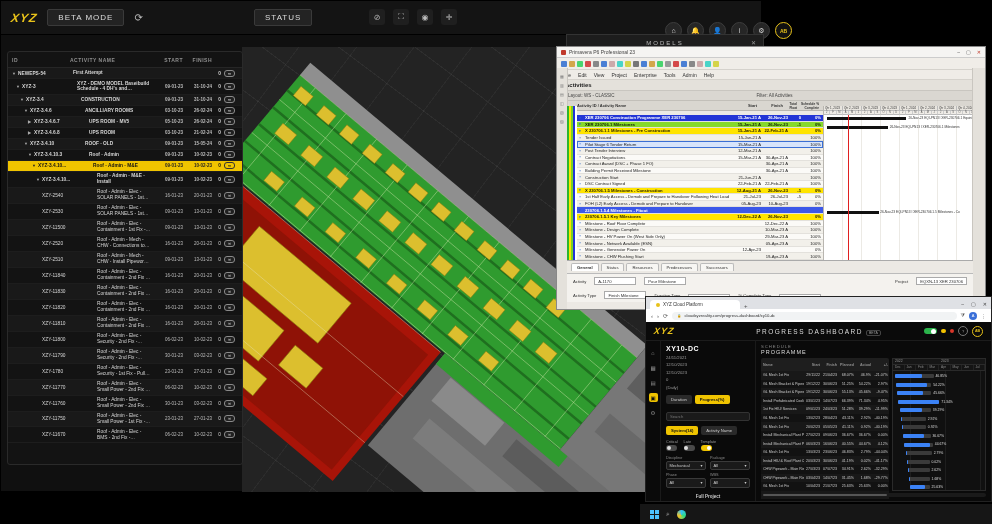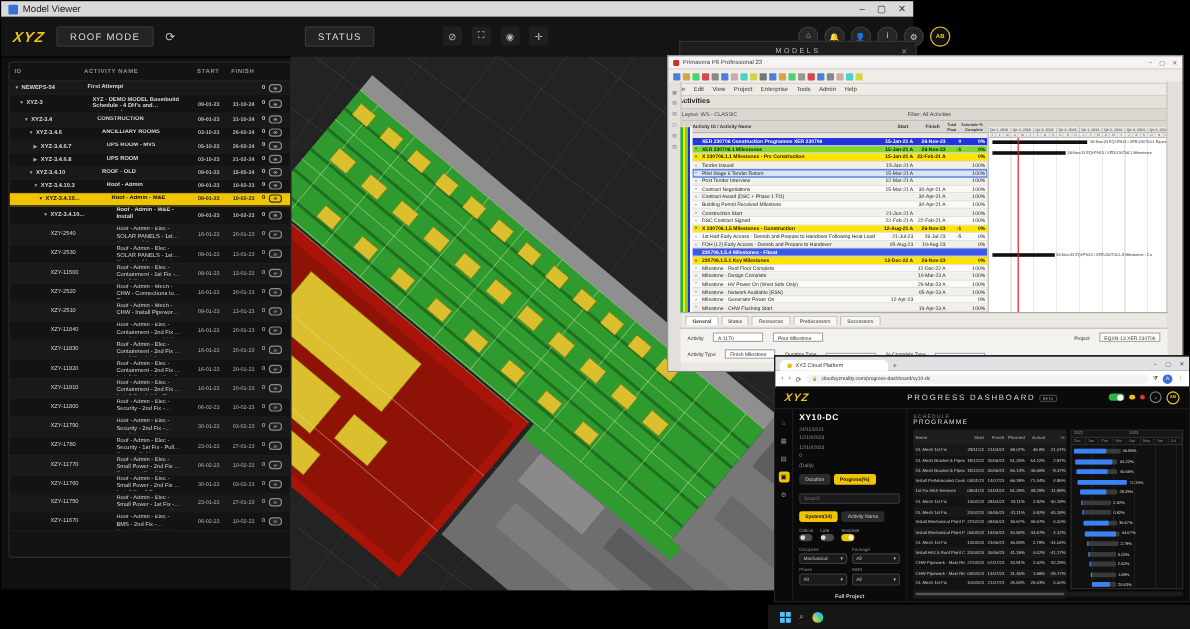--- a/index.html
+++ b/index.html
@@ -153,32 +153,23 @@
   #taskbar{left:640px;top:503px;width:352px;height:21px;background:#161616;border-top:1px solid #000;z-index:5;display:flex;align-items:center;gap:7px;padding-left:10px;box-sizing:border-box;}
   #winicon{width:9px;height:9px;display:grid;grid-template-columns:4px 4px;grid-gap:1px;}
   #winicon i{background:#4cc2ff;width:4px;height:4px;}
   #taskbar .tb{color:#bbb;font-size:7px;}
   #taskbar .edge{width:9px;height:9px;border-radius:50%;background:conic-gradient(#35c1f1,#2bdc84,#f7c325,#35c1f1);}
 </style>
 </head>
 <body>
 
 <div id="mv" class="abs">
-  <div id="mv-title">
-    <span class="appic"></span>
-    <span>Model Viewer</span>
-    <span class="wc">
-      <span>–</span>
-      <span>▢</span>
-      <span>✕</span>
-    </span>
-  </div>
   <div id="mv-tb">
     <span class="xyzlogo">XYZ</span>
-    <span class="mv-btn">ROOF MODE</span>
+    <span class="mv-btn">BETA MODE</span>
     <span style="color:#bbb;font-size:10px;">⟳</span>
     <span class="mv-btn" style="position:absolute;left:253px;">STATUS</span>
     <span id="mv-viewicons">
         <span class="sq">⊘</span>
         <span class="sq">⛶</span>
         <span class="sq">◉</span>
         <span class="sq">✛</span>
       </span>
   </div>
   <div id="vp" class="abs">

